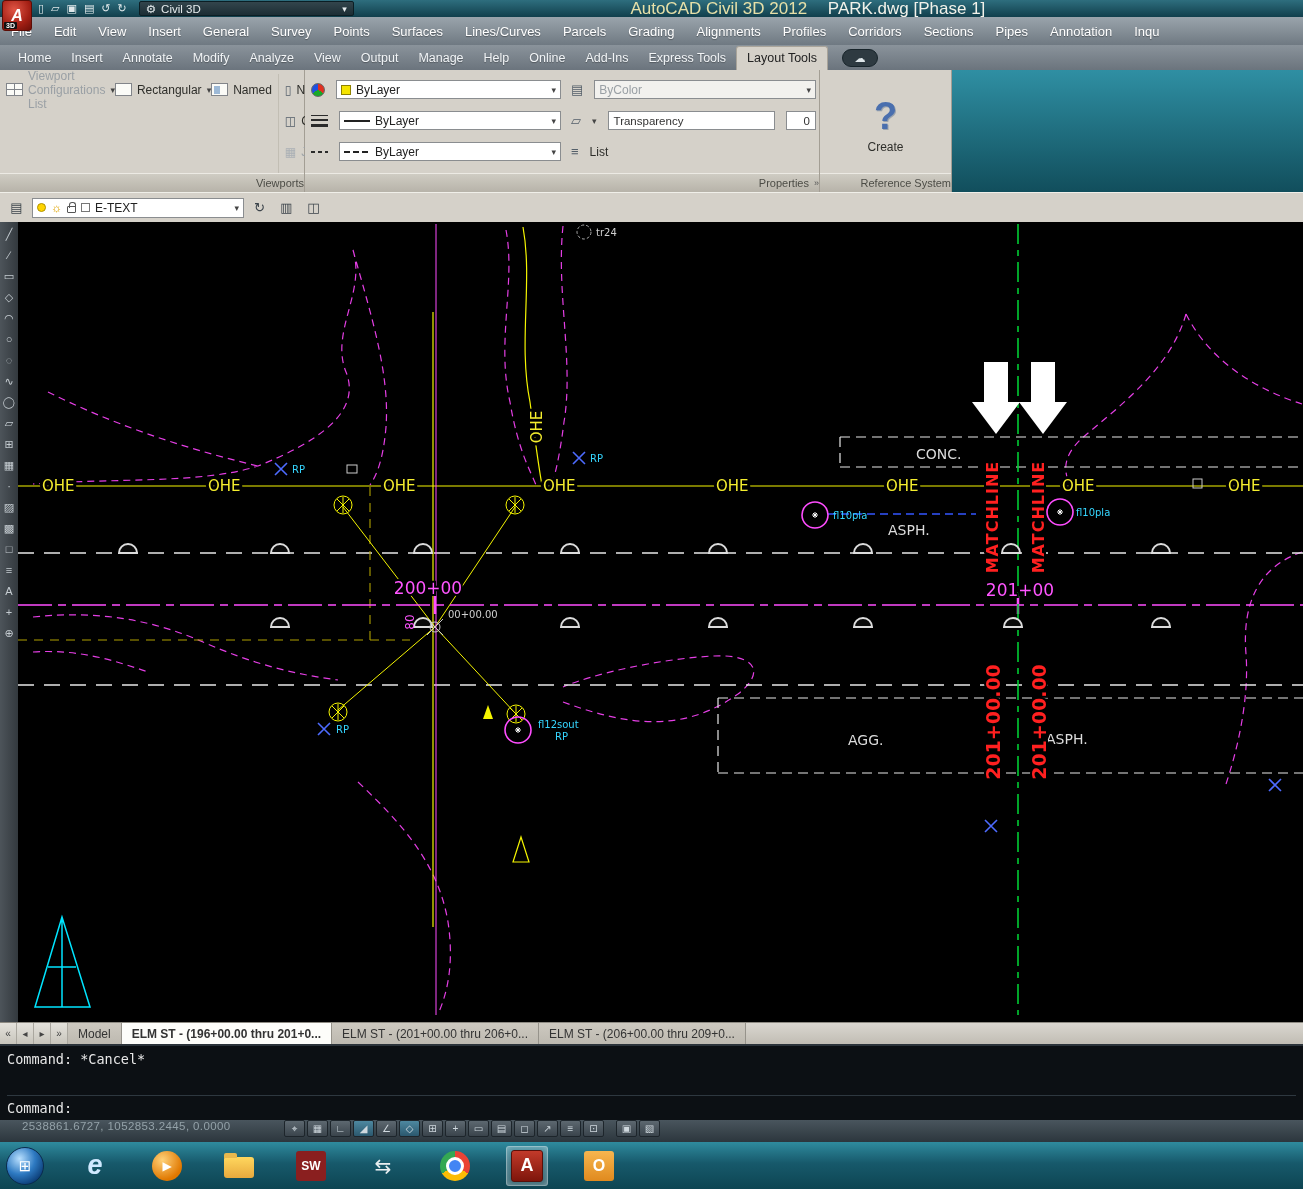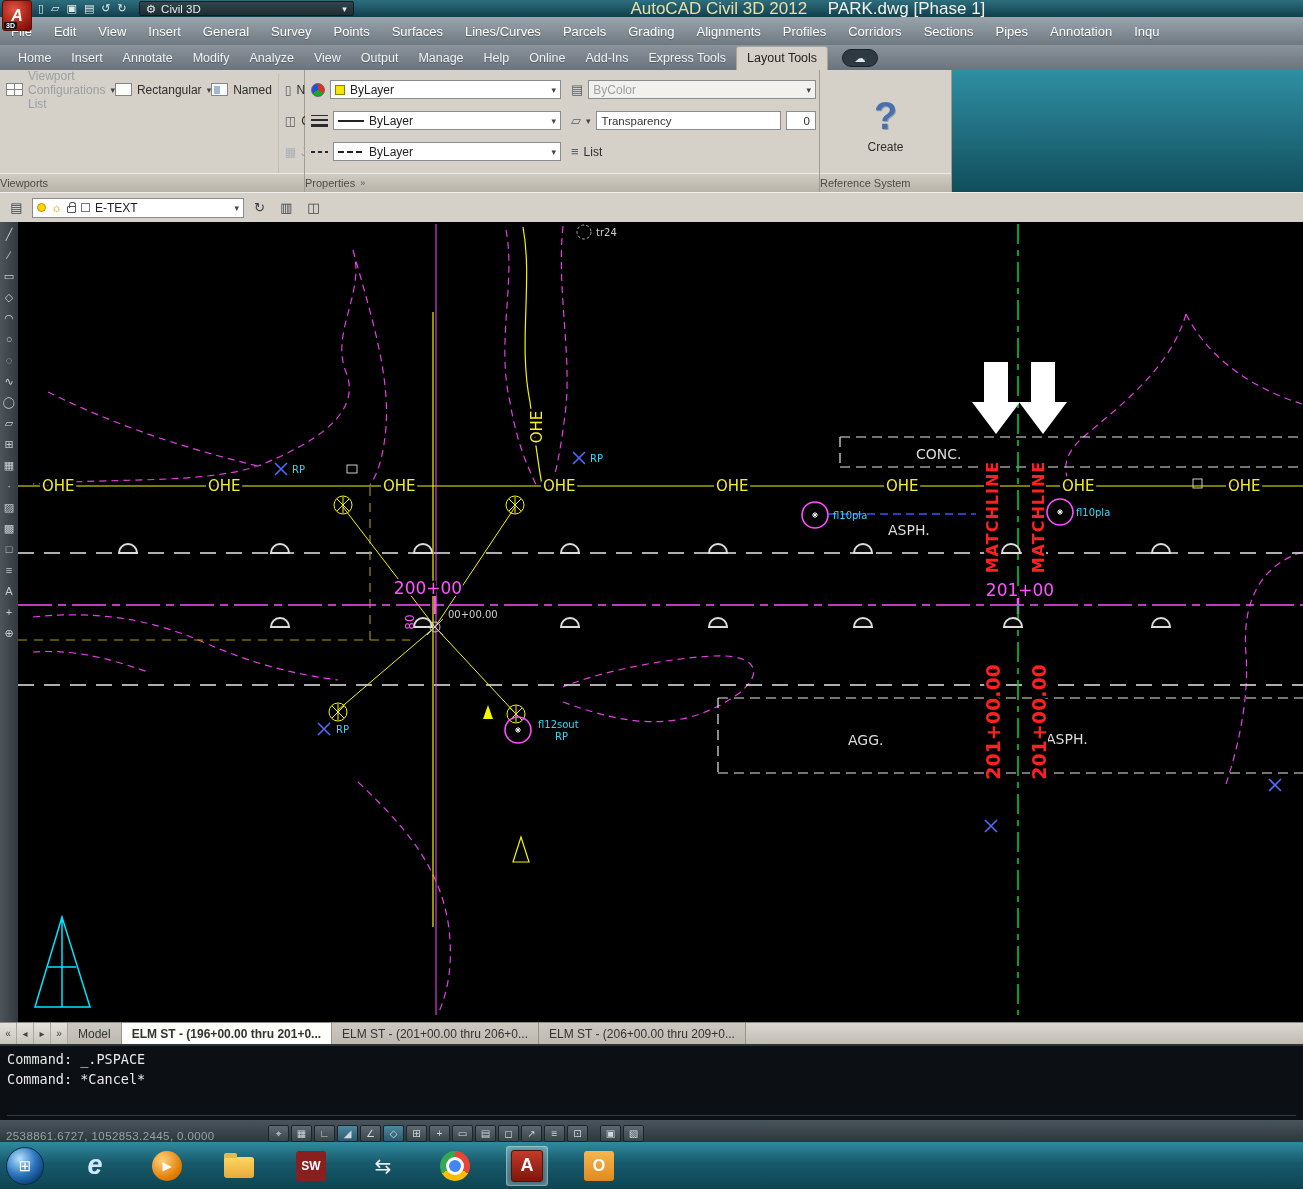--- a/index.html
+++ b/index.html
@@ -46,21 +46,21 @@
     border:1px solid #17242a; border-radius:9px; color:#dfe7ea; font-size:11px; display:flex;
     align-items:center; justify-content:center; gap:2px; }
 
   
   .ribbon { height:122px; flex:0 0 122px; display:flex;
     background:linear-gradient(180deg,#2f8fa3,#114e5c); }
   .panel { background:#d5d1c9; border-right:1px solid #a39e94; display:flex; flex-direction:column; }
   .panel-body { flex:1; padding:4px 6px 0; }
   .panel-title { height:19px; background:linear-gradient(180deg,#cfccc3,#b7b3a9);
     border-top:1px solid #eceae4; font-size:11px; color:#4c4c46; display:flex; align-items:center;
-    justify-content:flex-start; gap:5px; }
+    justify-content:flex-end; gap:5px; }
   .panel-title .pt-arr { font-size:9px; color:#555; }
 
   
   .p-viewports { width:305px; }
   .vp-grid { display:flex; gap:6px; height:100%; }
   .vp-left { flex:1; display:flex; flex-direction:row; }
   .vp-row { display:flex; align-items:center; gap:5px; height:31px; font-size:12px; color:#2e2e2a; }
   .vp-row .gray { color:#9aa0a5; }
   .vpicon { width:17px; height:13px; border:1px solid #82858a; background:#fbfbf7; position:relative; flex:0 0 17px; }
   .vpicon.split::before { content:""; position:absolute; left:7px; top:0; bottom:0; width:1px; background:#82858a; }
@@ -69,21 +69,21 @@
   .ddarr { font-size:9px; color:#444; }
   .vp-right { width:64px; display:flex; flex-direction:column; border-left:1px solid #c2beb4; padding-left:6px; }
   .vp-rrow { display:flex; align-items:center; gap:5px; height:31px; font-size:12px; color:#2e2e2a; }
   .vp-rrow .ic { font-size:12px; color:#55606a; }
   .vp-rrow.disabled { color:#9aa0a5; }
   .vp-rrow.disabled .ic { color:#aab0b5; }
 
   
   .p-properties { width:515px; }
   .pr-grid { display:grid; grid-template-columns:250px 245px; column-gap:10px; }
-  .pr-row { display:flex; align-items:center; gap:5px; height:31px; }
+  .pr-row { display:flex; align-items:center; gap:11px; height:31px; }
   .combo { flex:1; height:19px; background:#fff; border:1px solid #8a8d90; display:flex;
     align-items:center; gap:5px; padding:0 4px; font-size:12px; color:#222; }
   .combo .arrow { margin-left:auto; font-size:9px; color:#444; }
   .combo.disabled { color:#9aa0a5; background:#f2f1ee; }
   .chip-y { width:10px; height:10px; background:#f5e400; border:1px solid #8f8200; flex:0 0 10px; }
   .ic-color { width:14px; height:14px; border-radius:50%; flex:0 0 14px;
     background:conic-gradient(#e03020 0 120deg,#18a828 0 240deg,#2050e0 0 360deg); border:1px solid #666; }
   .ic-lw { width:17px; height:12px; flex:0 0 17px;
     background:repeating-linear-gradient(180deg,#2b2b2b 0 1px,transparent 1px 4px,#2b2b2b 4px 6px,transparent 6px 9px,#2b2b2b 9px 12px); }
   .ic-lt { width:17px; height:8px; flex:0 0 17px;
@@ -154,21 +154,21 @@
   .cmd { height:76px; flex:0 0 76px; background:#0c1014; border-top:2px solid #2b333a;
     color:#e8e8e8; font-family:"DejaVu Sans Mono","Liberation Mono",monospace; font-size:13.5px;
     display:flex; flex-direction:column; padding:3px 7px 2px; }
   .cmd .hist div { height:20px; line-height:20px; white-space:pre; }
   .cmd .spacer { flex:1; }
   .cmd .divider { height:1px; background:#2e3840; margin-bottom:2px; }
   .cmd .prompt { height:20px; line-height:20px; }
 
   
   .statusbar { height:22px; flex:0 0 22px; background:linear-gradient(180deg,#49555d,#2c363d);
-    display:flex; align-items:flex-end; }
+    display:flex; align-items:flex-start;padding-left:16px; }
   .coords { color:#93a1a8; font-size:11.5px; margin-left:6px; letter-spacing:.4px; width:262px; }
   .toggles { display:flex; gap:2px; align-items:center; }
   .tg { width:21px; height:17px; background:linear-gradient(180deg,#5d6870,#3a444c);
     border:1px solid #1d252b; border-radius:2px; color:#cfd8de; font-size:10px;
     display:flex; align-items:center; justify-content:center; }
   .tg.on { background:linear-gradient(180deg,#4e88a0,#2b586e); }
   .tgap { width:8px; }
 
   
   .taskbar { height:47px; flex:0 0 47px;
@@ -578,25 +578,25 @@
     <span class="ltnav">▸</span>
     <span class="ltnav">»</span>
     <span class="ltab">Model</span>
     <span class="ltab active">ELM ST - (196+00.00 thru 201+0...</span>
     <span class="ltab">ELM ST - (201+00.00 thru 206+0...</span>
     <span class="ltab">ELM ST - (206+00.00 thru 209+0...</span>
   </div>
 
   <div class="cmd">
     <div class="hist">
-      <div>Command: _.PSPACE</div>
       <div>Command: *Cancel*</div>
     </div>
     <div class="spacer"></div>
     <div class="divider"></div>
+    <div class="prompt">Command:</div>
   </div>
 
   <div class="statusbar">
     <span class="coords">2538861.6727, 1052853.2445, 0.0000</span>
     <div class="toggles">
       <span class="tg">⌖</span>
       <span class="tg">▦</span>
       <span class="tg">∟</span>
       <span class="tg on">◢</span>
       <span class="tg">∠</span>

